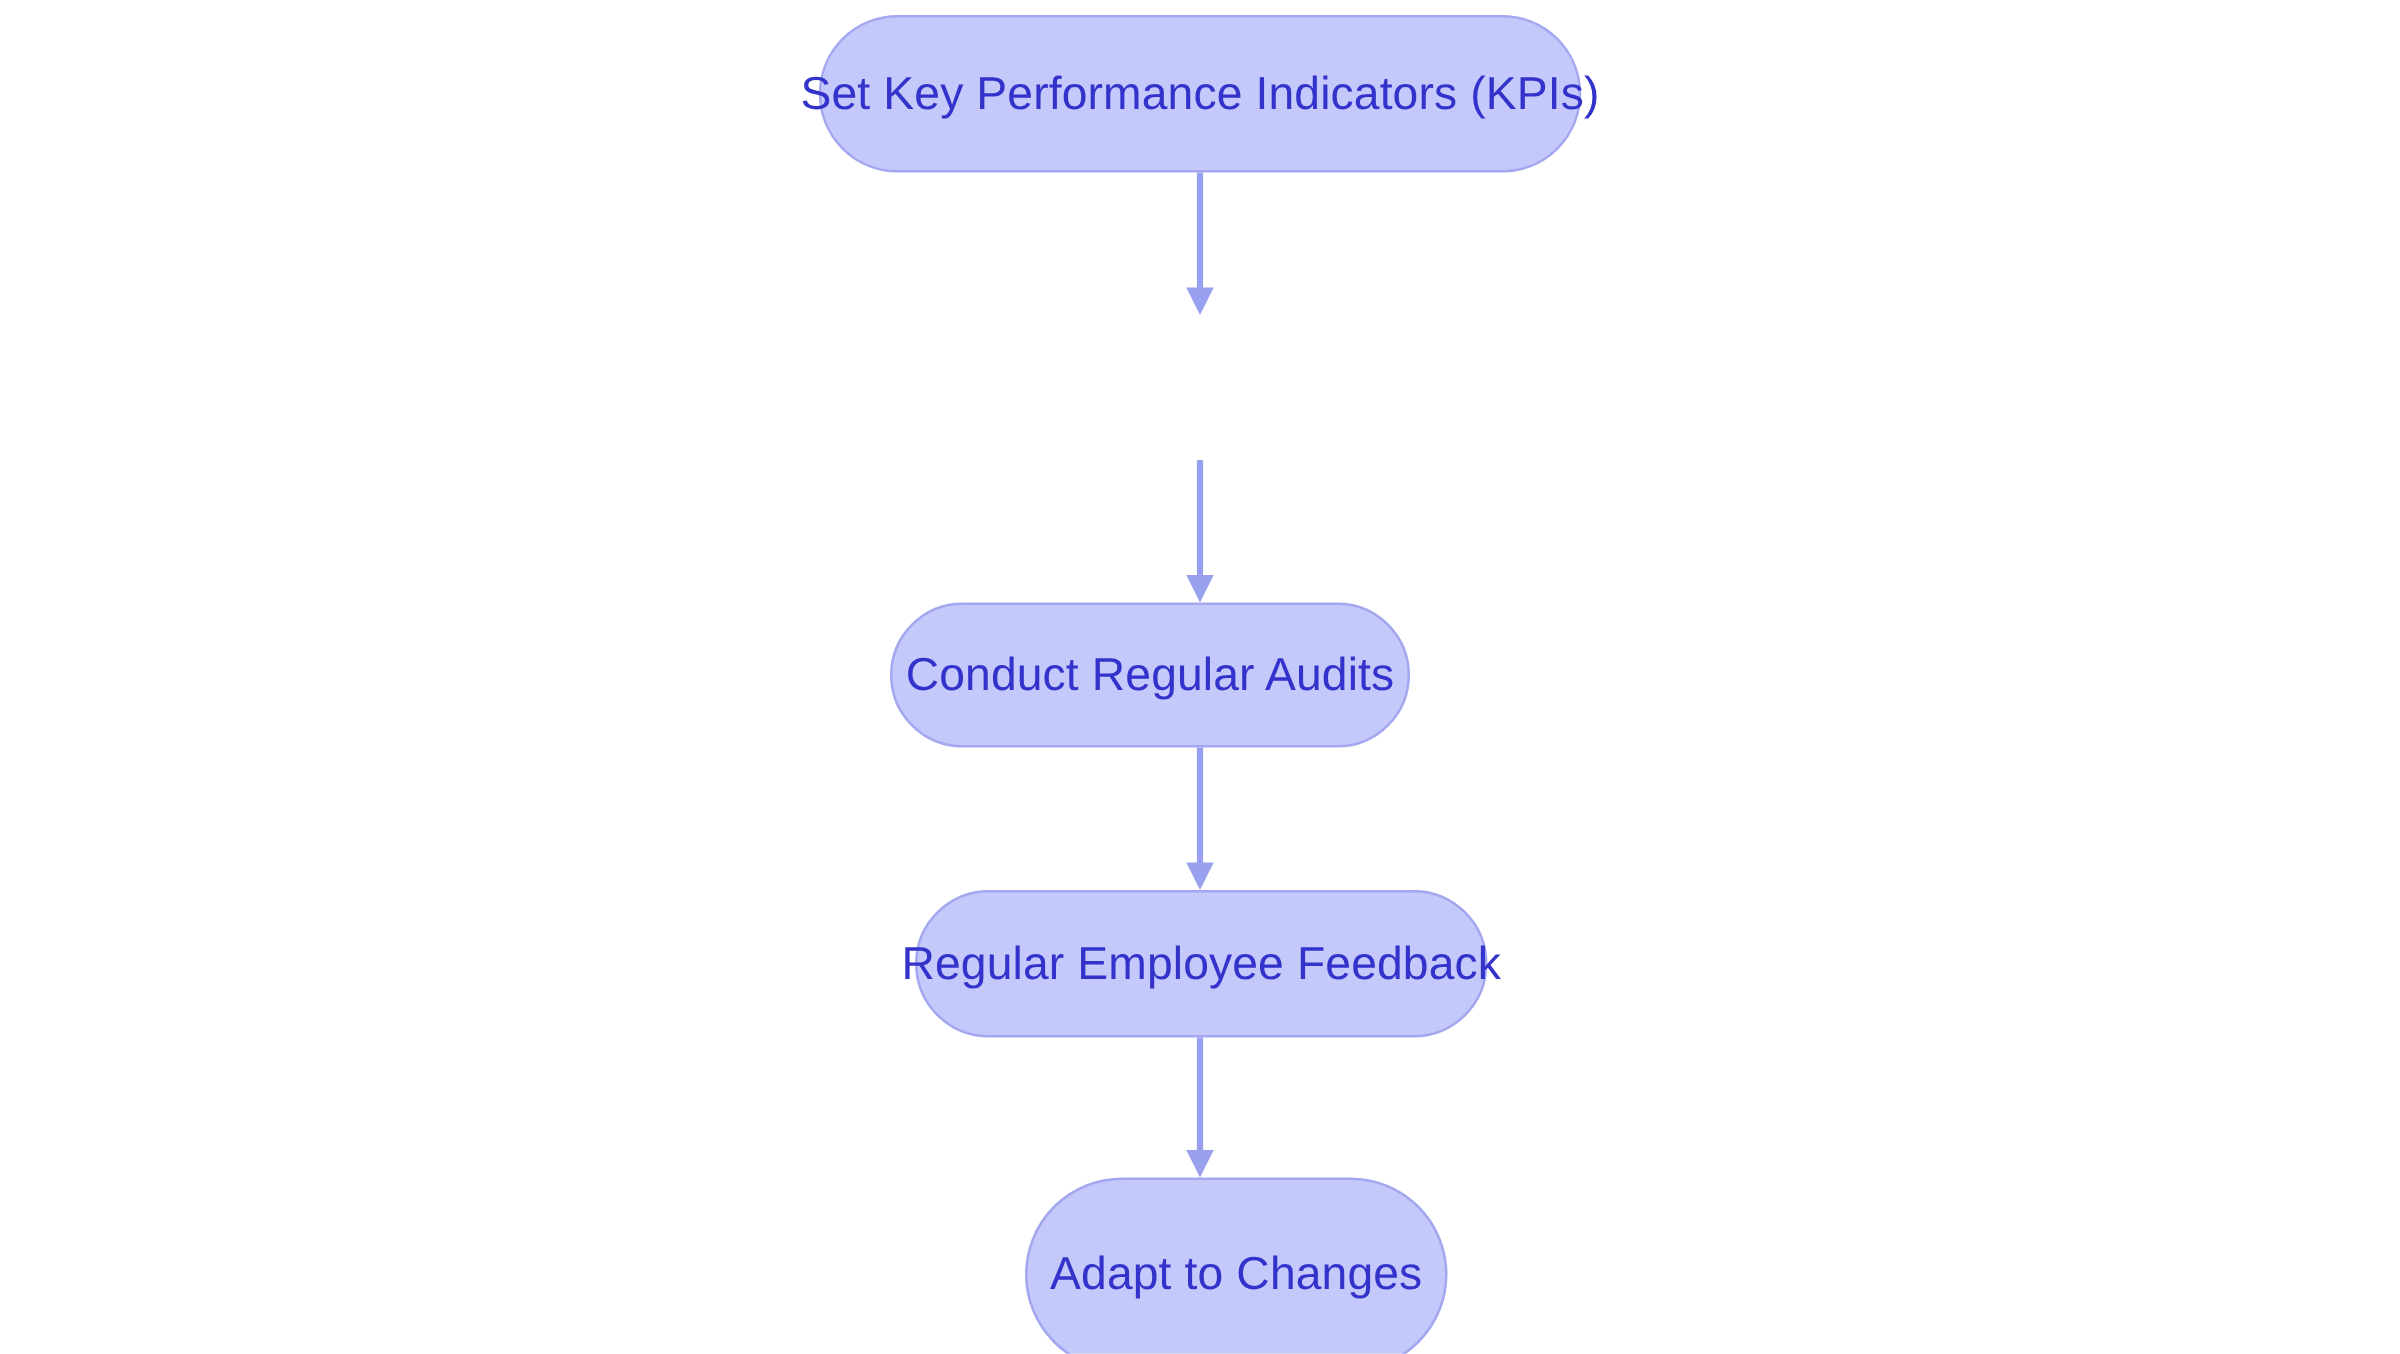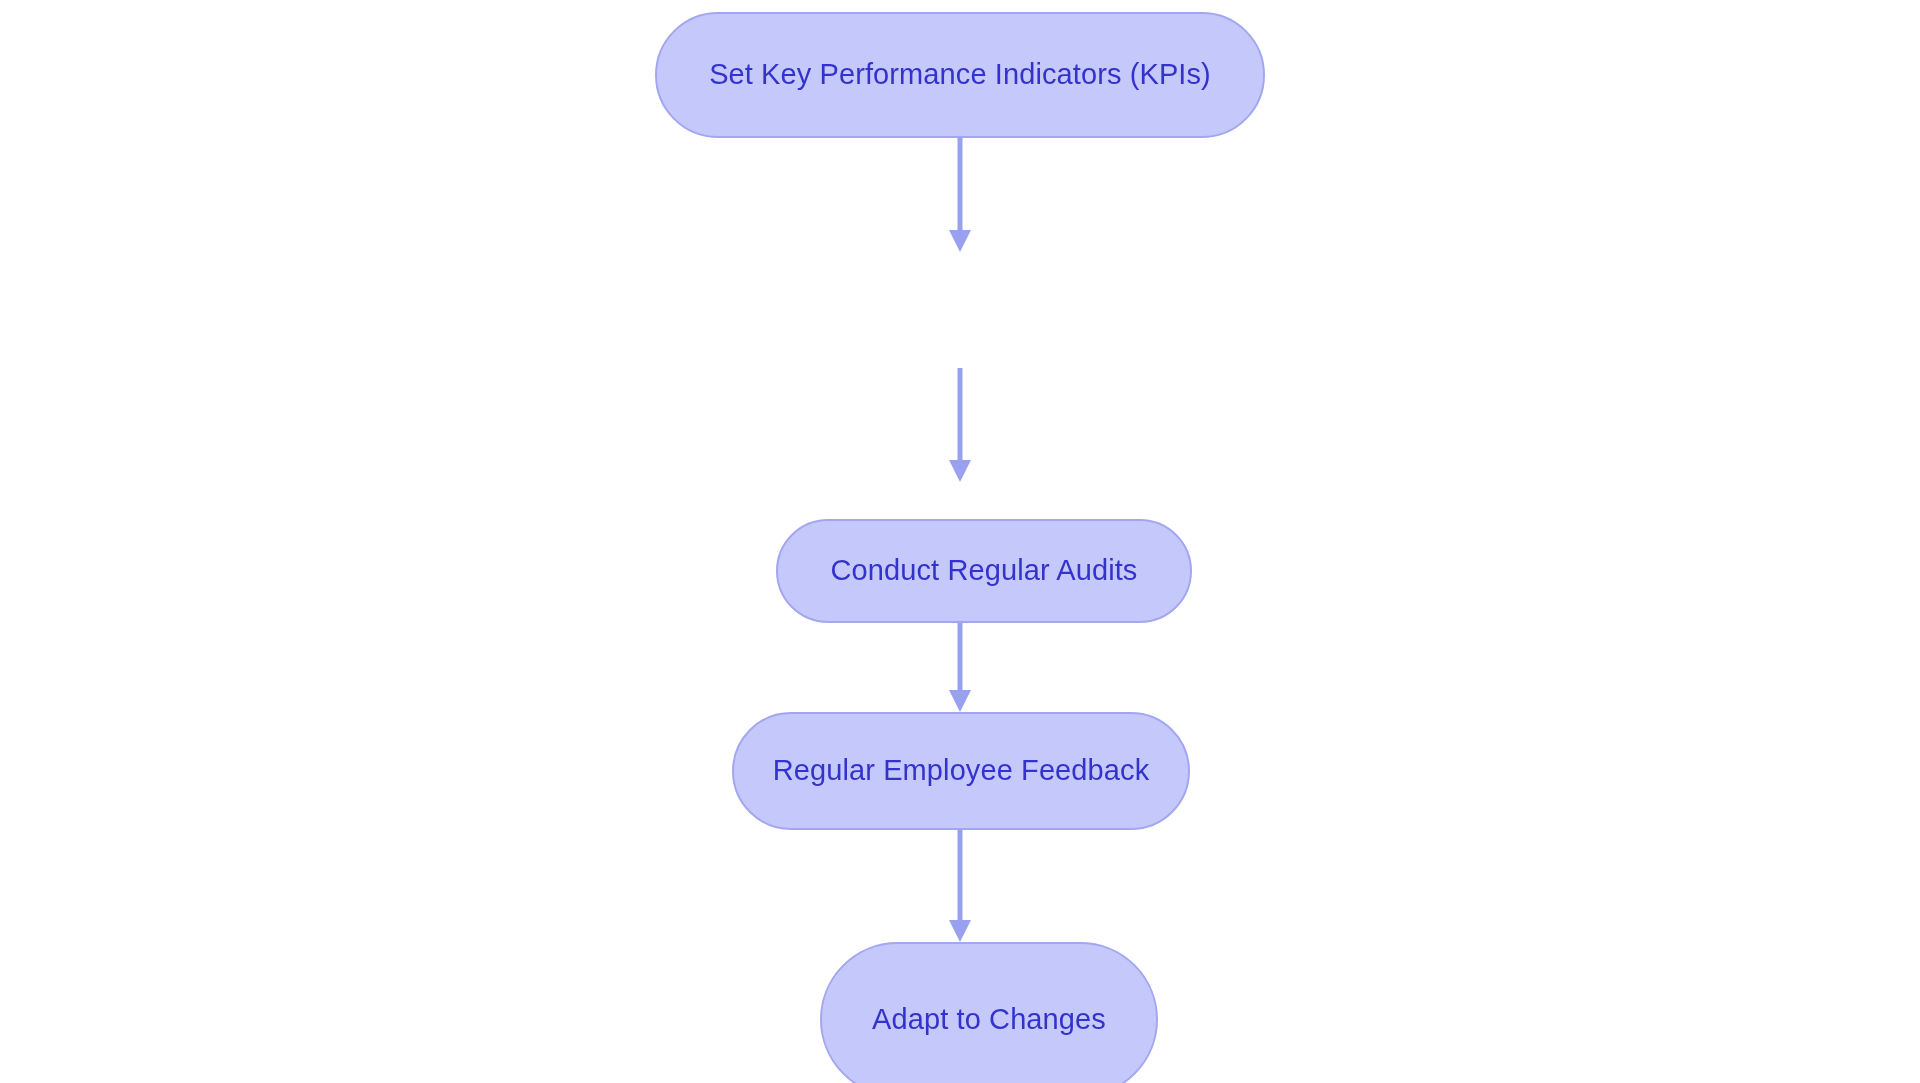--- a/index.html
+++ b/index.html
@@ -29,31 +29,31 @@
     align-items: center;
     justify-content: center;
     background: #c5c8fa;
     border: 2px solid #a3a7ef;
     border-radius: 9999px;
     z-index: 2;
   }
   .node-label {
     color: #3333cc;
     font-family: "Liberation Sans", sans-serif;
-    font-size: 29px;
+    font-size: 37px;
     font-weight: 400;
     line-height: 1.1;
     letter-spacing: 0.1px;
     white-space: nowrap;
     text-align: center;
   }
 
   .node-1 { left: 655px;  top: 12px;   width: 610px; height: 126px; }
   .node-2 { left: 792px;  top: 252px;  width: 336px; height: 116px; }
-  .node-3 { left: 776px;  top: 482px;  width: 416px; height: 104px; margin-top: 37px; }
+  .node-3 { left: 712px;  top: 482px;  width: 416px; height: 116px; }
   .node-4 { left: 732px;  top: 712px;  width: 458px; height: 118px; }
   .node-5 { left: 820px;  top: 942px;  width: 338px; height: 155px; }
 
   
   .connector {
     position: absolute;
     left: 0;
     top: 0;
     width: 1920px;
     height: 1083px;

